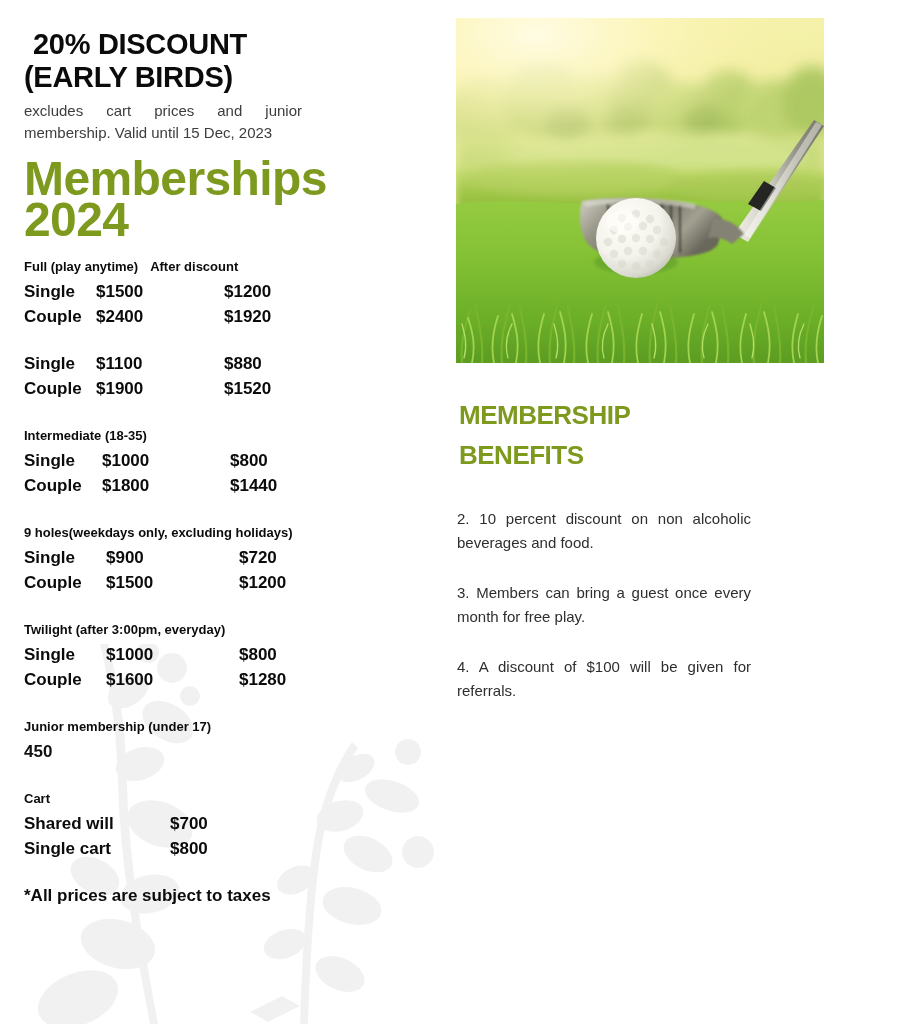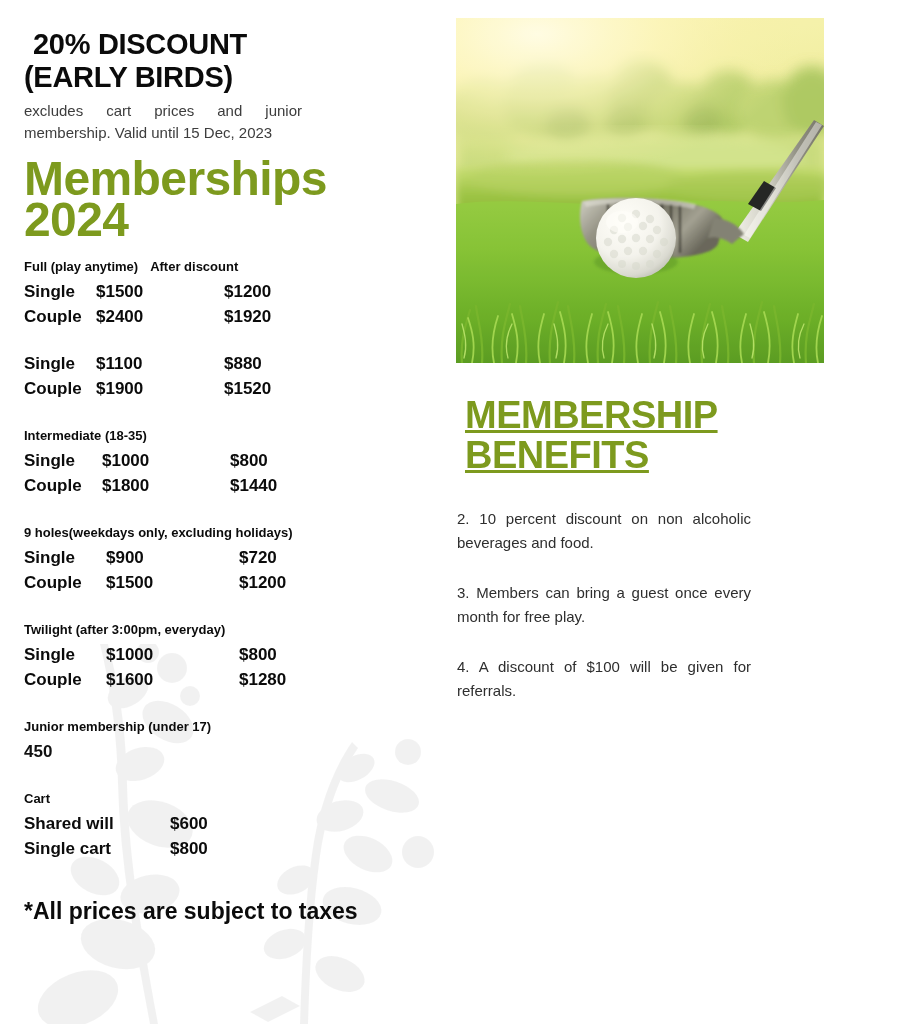--- a/index.html
+++ b/index.html
@@ -109,24 +109,24 @@
   .single-value {
     font-weight: 700;
     font-size: 17px;
     line-height: 25px;
   }
 
   .cart-row .c-label { width: 146px; }
 
   .footnote {
     font-weight: 700;
-    font-size: 23px;
+    font-size: 17px;
     line-height: 25px;
     color: #0b0b0b;
-    margin-top: 38px;
+    margin-top: 22px;
   }
 
   
   .right-col {
     position: absolute;
     left: 456px;
     top: 18px;
     width: 370px;
     z-index: 2;
   }
@@ -136,26 +136,25 @@
     height: 345px;
     position: relative;
     overflow: hidden;
     background: #cfe07a;
   }
   .photo svg { display: block; width: 100%; height: 100%; }
 
   .benefits-title {
     color: #7d9a1e;
     font-weight: 700;
-    font-size: 38px;
+    font-size: 26px;
     line-height: 40px;
     letter-spacing: -0.5px;
-    margin: 32px 0 0 9px;
+    margin: 32px 0 0 3px;
     text-transform: uppercase;
-    text-decoration: underline;
   }
 
   .benefits-list {
     margin: 32px 0 0 1px;
     width: 294px;
   }
   .benefit-item {
     font-size: 15px;
     line-height: 24px;
     color: #2e2e2e;
@@ -268,21 +267,21 @@
   </div>
 
   <div class="price-block">
     <div class="block-head">Junior membership (under 17)</div>
     <div class="single-value">450</div>
   </div>
 
   <div class="price-block">
     <div class="block-head">Cart</div>
     <div class="price-row cart-row">
-      <span class="c-label">Shared will</span><span class="c-disc">$600</span>
+      <span class="c-label">Shared will</span><span class="c-disc">$700</span>
     </div>
     <div class="price-row cart-row">
       <span class="c-label">Single cart</span><span class="c-disc">$800</span>
     </div>
   </div>
 
   <div class="footnote">*All prices are subject to taxes</div>
 </div>
 
 <div class="right-col">

